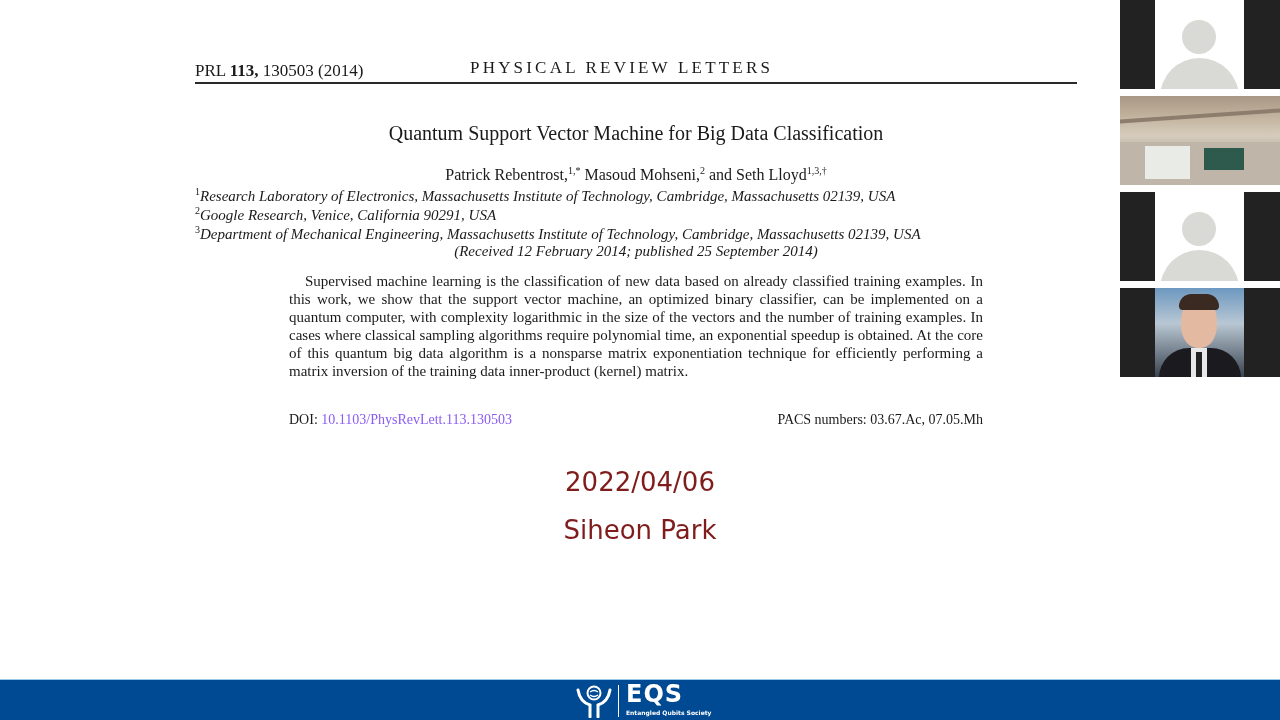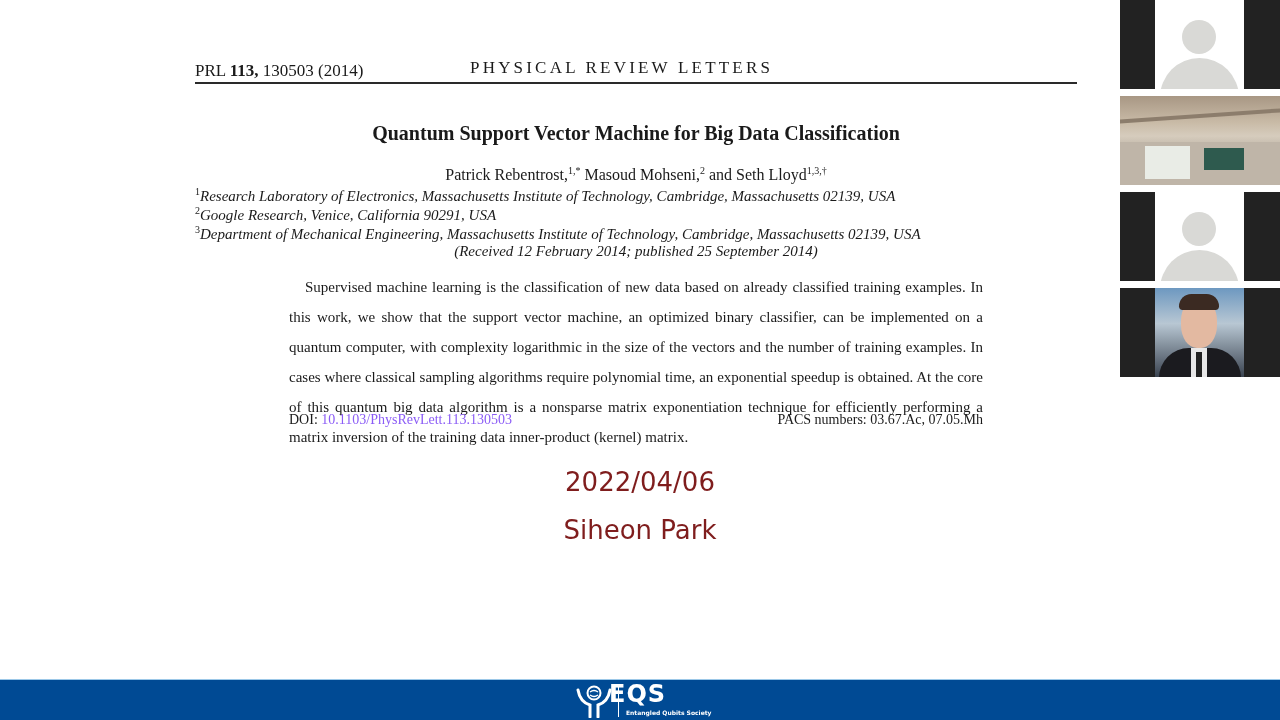--- a/index.html
+++ b/index.html
@@ -5,30 +5,30 @@
     html, body { margin: 0; padding: 0; }
     body { width: 1280px; height: 720px; position: relative; background: #ffffff; overflow: hidden; font-family: "Liberation Serif", serif; color: #1a1a1a; }
     .slide { position: absolute; left: 0; top: 4px; width: 1280px; height: 679px; background: #ffffff; }
     .paper { position: absolute; left: 195px; top: 40px; width: 882px; }
     .hdr { position: relative; height: 38px; border-bottom: 2px solid #2a2a2a; }
     .hdr-left { position: absolute; left: 0; top: 17px; font-size: 17px; }
     .hdr-left b { font-weight: bold; }
     .hdr-center { position: absolute; left: 275px; top: 14px; font-size: 17px; letter-spacing: 3.2px; }
     .hdr-right { position: absolute; right: 0; top: 5px; text-align: right; font-size: 14px; line-height: 15px; }
     .hdr-right .l2 { font-size: 15px; }
-    .title { position: absolute; left: 0; width: 882px; top: 78px; text-align: center; font-size: 20px; font-weight: bold; }
+    .title { position: absolute; left: 0; width: 882px; top: 78px; text-align: center; font-size: 20px; font-weight: normal; }
     .authors { position: absolute; left: 0; width: 882px; top: 121px; text-align: center; font-size: 16px; }
     .authors sup { font-size: 10px; }
     .affil { position: absolute; left: 0; width: 882px; text-align: left; font-size: 15px; font-style: italic; }
     .affil sup { font-size: 10px; font-style: normal; }
     .a1 { top: 142px; }
     .a2 { top: 161px; }
     .a3 { top: 180px; }
     .received { position: absolute; left: 0; width: 882px; top: 199px; text-align: center; font-size: 15px; font-style: italic; }
-    .abstract { position: absolute; left: 94px; width: 694px; top: 228px; font-size: 15px; line-height: 30px; text-align: justify; text-indent: 16px; }
+    .abstract { position: absolute; left: 94px; width: 694px; top: 228px; font-size: 15px; line-height: 18px; text-align: justify; text-indent: 16px; }
     .doi { position: absolute; left: 94px; top: 368px; font-size: 14px; }
     .doi .link { color: #8b5cf6; }
     .pacs { position: absolute; left: 568px; width: 220px; top: 368px; text-align: right; font-size: 14px; }
     .meta { position: absolute; left: 0; width: 1280px; text-align: center; font-family: "DejaVu Sans", sans-serif; font-size: 26px; color: #7f1d1d; }
     .date { top: 463px; }
     .presenter { top: 511px; }
     .tiles { position: absolute; left: 1120px; top: 0; width: 160px; }
     .tile { position: absolute; left: 0; width: 160px; height: 89px; background: #222222; overflow: hidden; }
     .tile .inner { position: absolute; left: 35px; width: 89px; height: 89px; top: 0; }
     .t1 { top: 0; }
@@ -47,21 +47,21 @@
     .person-pic { background: linear-gradient(180deg, #6d98c0 0%, #b8c7d3 40%, #3a4350 100%); }
     .face { position: absolute; left: 26px; top: 10px; width: 36px; height: 50px; border-radius: 45%; background: #e3b9a1; }
     .hair { position: absolute; left: 24px; top: 6px; width: 40px; height: 16px; border-radius: 20px 20px 6px 6px; background: #3b2a22; }
     .suit { position: absolute; left: 4px; top: 60px; width: 82px; height: 40px; border-radius: 30px 30px 0 0; background: #1b1b1f; }
     .shirt { position: absolute; left: 36px; top: 60px; width: 16px; height: 30px; background: #e8e8e8; }
     .tie { position: absolute; left: 41px; top: 64px; width: 6px; height: 26px; background: #222; }
     .footer { position: absolute; left: 0; top: 679px; width: 1280px; height: 41px; background: #004a94; border-top: 1px solid #9cc8e8; box-sizing: border-box; }
     .logo { position: absolute; left: 574px; top: 2px; height: 37px; width: 140px; color: #fff; }
     .logo svg { position: absolute; left: 0; top: 2px; }
     .logo .sep { position: absolute; left: 44px; top: 3px; width: 1px; height: 32px; background: #ffffff; }
-    .logo .eqs { position: absolute; left: 35px; top: -2px; font-family: "DejaVu Sans", sans-serif; font-weight: bold; font-size: 24px; letter-spacing: 1px; }
+    .logo .eqs { position: absolute; left: 52px; top: -2px; font-family: "DejaVu Sans", sans-serif; font-weight: bold; font-size: 24px; letter-spacing: 1px; }
     .logo .sub { position: absolute; left: 52px; top: 27px; font-family: "DejaVu Sans", sans-serif; font-weight: bold; font-size: 6px; white-space: nowrap; }
   </style>
 </head>
 <body>
 
 <div class="slide">
   <div class="paper">
     <div class="hdr">
       <div class="hdr-left"><span>PRL </span><b>113,</b><span> 130503 (2014)</span></div>
       <div class="hdr-center">PHYSICAL REVIEW LETTERS</div>

